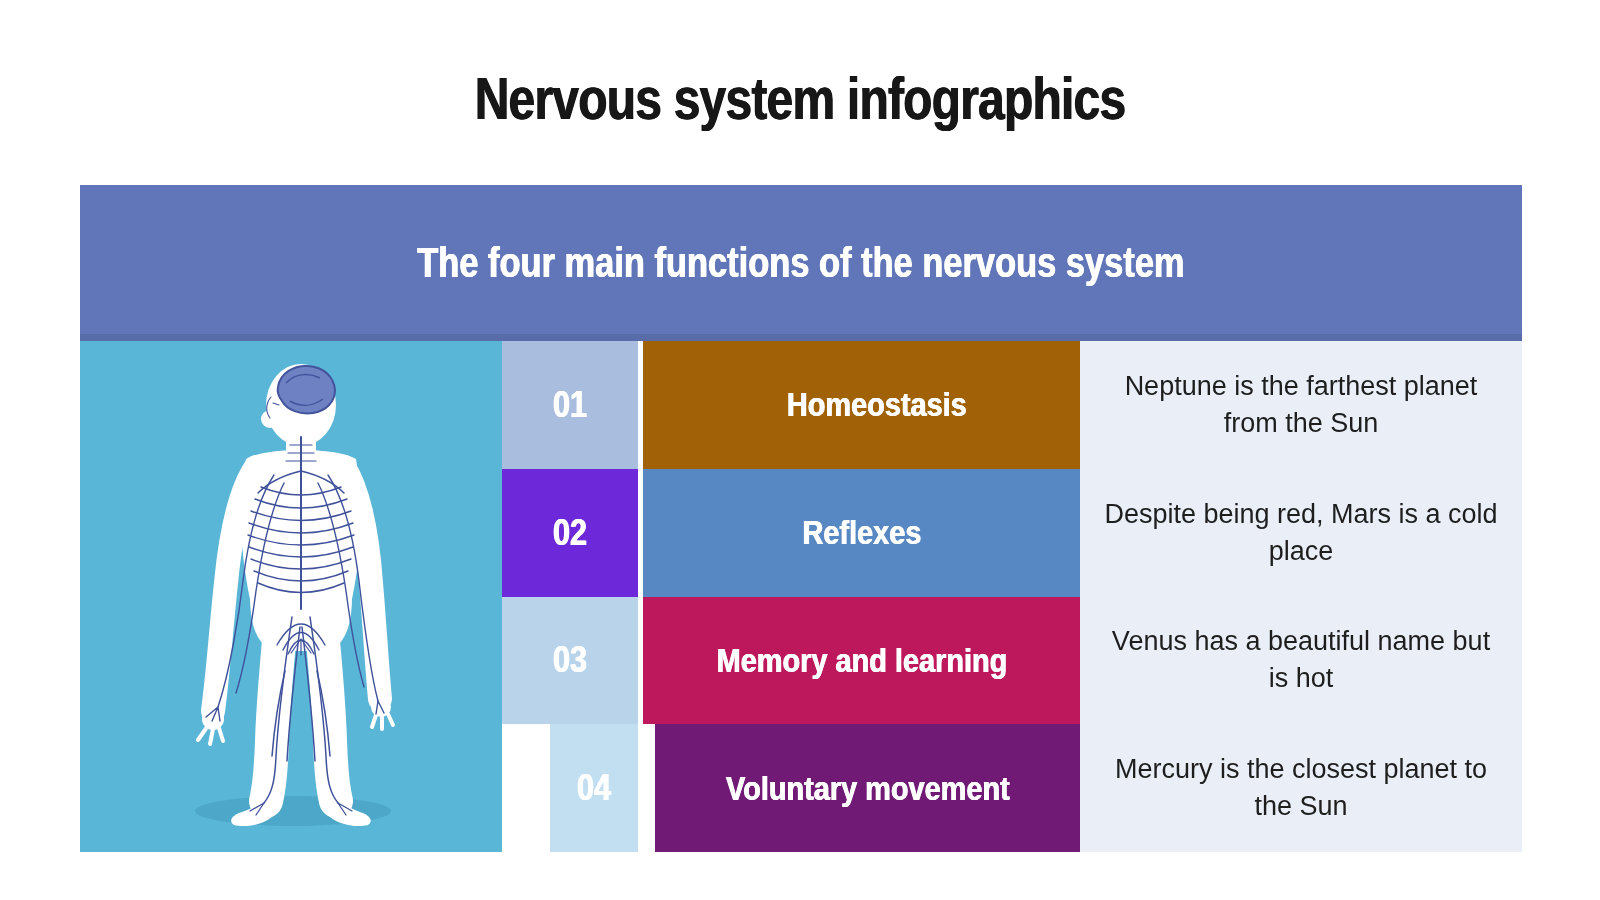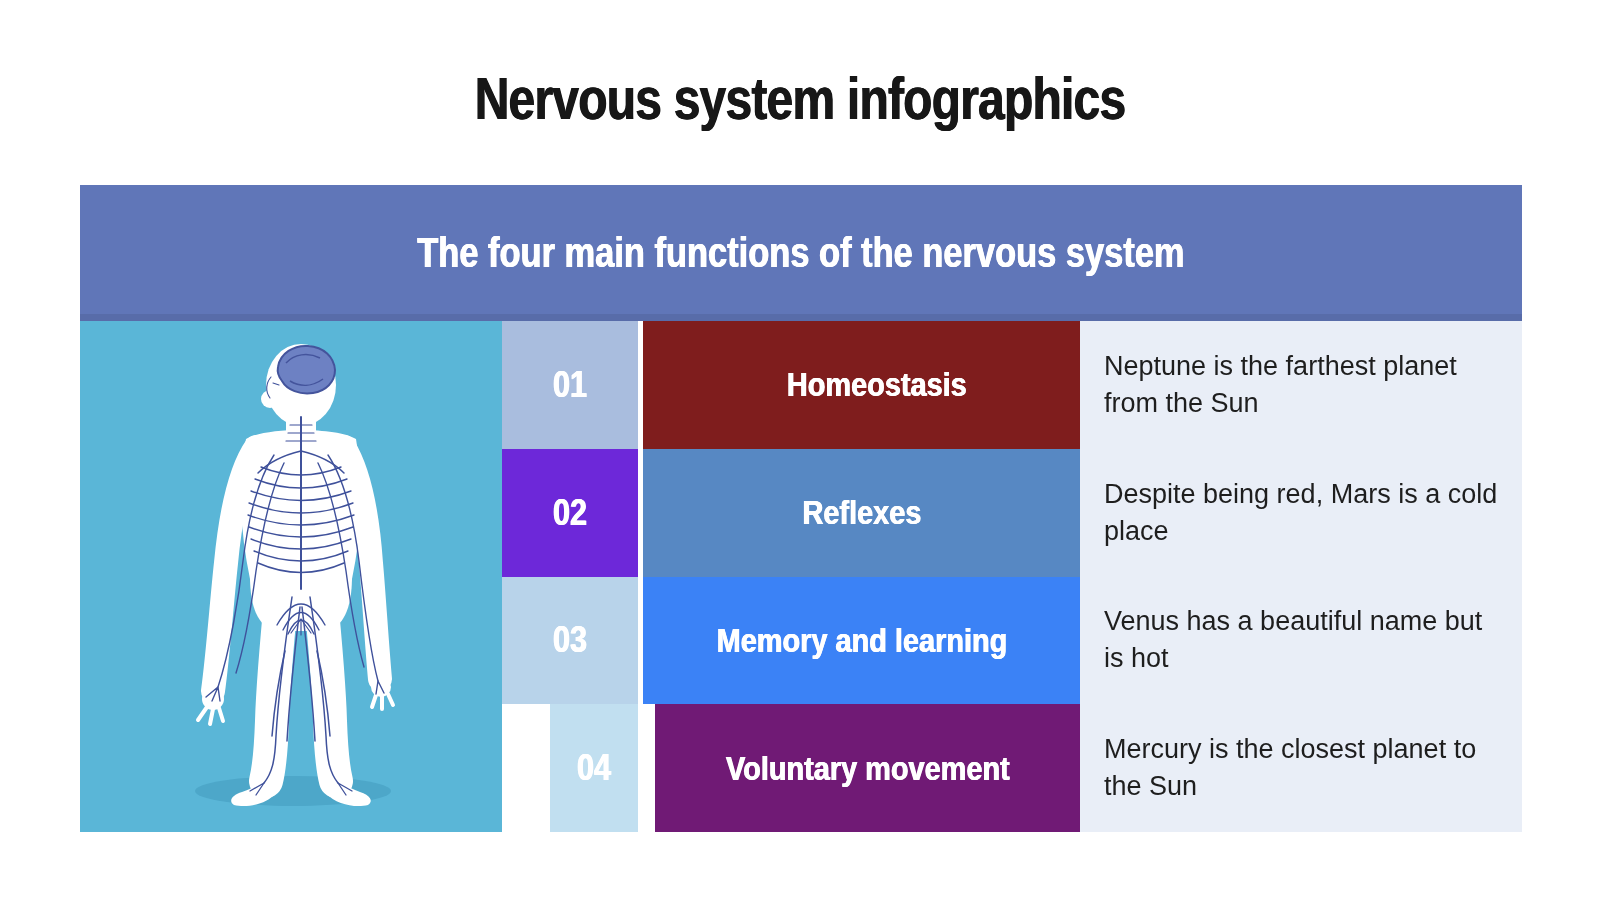--- a/index.html
+++ b/index.html
@@ -5,21 +5,21 @@
   html,body{margin:0;padding:0;background:#ffffff;width:1600px;height:900px;overflow:hidden;
     font-family:"Liberation Sans",sans-serif;}
   .page{position:relative;width:1600px;height:900px;background:#ffffff;}
 
   .page-title{margin:0;padding-top:64px;text-align:center;font-size:60px;font-weight:700;
     color:#171717;letter-spacing:-1px;transform:scaleX(0.80);
     text-shadow:0.6px 0 0 currentColor,-0.6px 0 0 currentColor;}
 
   .infographic{position:absolute;left:80px;top:185px;width:1442px;height:643px;}
 
-  .table-header{height:136px;background:#6076b8;display:flex;align-items:center;justify-content:center;
+  .table-header{height:156px;background:#6076b8;display:flex;align-items:center;justify-content:center;
     box-shadow:inset 0 -7px 0 rgba(0,0,0,0.08);}
   .table-header .hdr-text{display:inline-block;color:#ffffff;font-size:42px;font-weight:700;
     transform:scaleX(0.82);text-shadow:0.5px 0 0 currentColor,-0.5px 0 0 currentColor;white-space:nowrap;}
 
   .table-body{display:flex;height:511px;}
 
   .col-illustration{width:422px;background:#5ab6d7;position:relative;overflow:hidden;}
   .col-illustration svg{display:block;width:422px;height:511px;}
 
   .col-numbers{width:136px;display:flex;flex-direction:column;}
@@ -27,24 +27,24 @@
   .num-cell span{display:inline-block;color:#ffffff;font-size:36px;font-weight:700;transform:scaleX(0.85);
     text-shadow:0.5px 0 0 currentColor,-0.5px 0 0 currentColor;}
   .n1{background:#a9bdde;} .n2{background:#6d28d9;} .n3{background:#b8d3ea;} .n4{background:#c1dff0;margin-left:48px;}
 
   .v-divider{width:5px;background:#ffffff;}
 
   .col-functions{width:437px;display:flex;flex-direction:column;}
   .fn-cell{flex:1;display:flex;align-items:center;justify-content:center;}
   .fn-cell span{display:inline-block;color:#ffffff;font-size:34px;font-weight:700;transform:scaleX(0.85);
     text-shadow:0.5px 0 0 currentColor,-0.5px 0 0 currentColor;white-space:nowrap;}
-  .f1{background:#7f1d1d;padding-left:30px;} .f2{background:#5788c3;} .f3{background:#3b82f6;} .f4{background:#701a75;margin-left:12px;}
+  .f1{background:#a16207;padding-left:30px;} .f2{background:#5788c3;} .f3{background:#be185d;} .f4{background:#701a75;margin-left:12px;}
 
   .col-descriptions{flex:1;background:#e9eef7;display:flex;flex-direction:column;}
-  .desc-cell{flex:1;display:flex;align-items:center;justify-content:center;
+  .desc-cell{flex:1;display:flex;align-items:center;justify-content:center;text-align:center;
     color:#1e1e1e;font-size:27px;line-height:37px;padding:0 24px;}
 </style>
 </head>
 <body>
 
 <div class="page">
 
   <h1 class="page-title">Nervous system infographics</h1>
 
   <div class="infographic">

